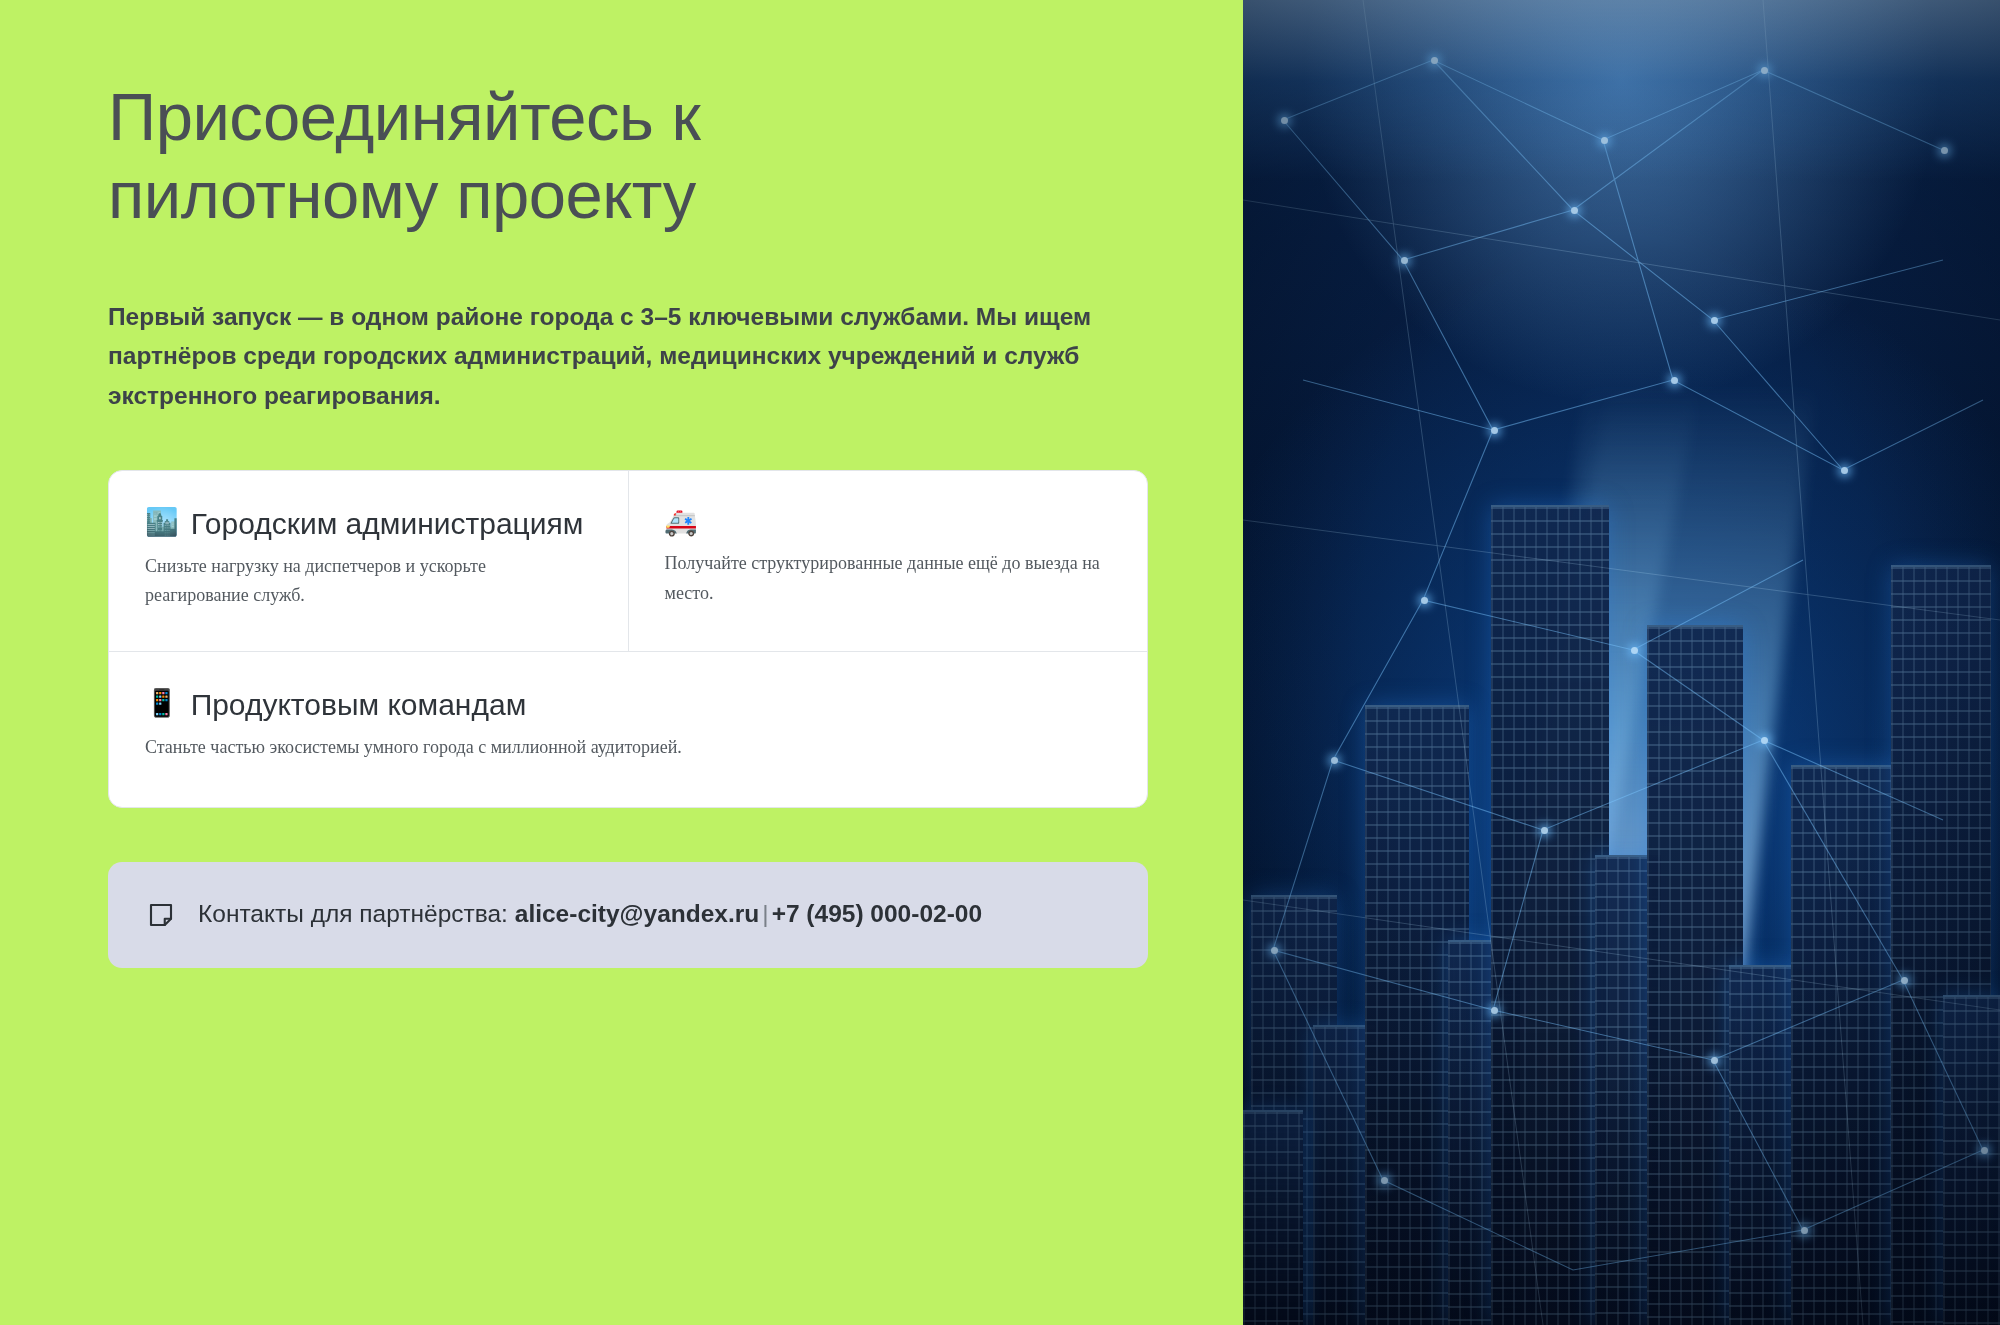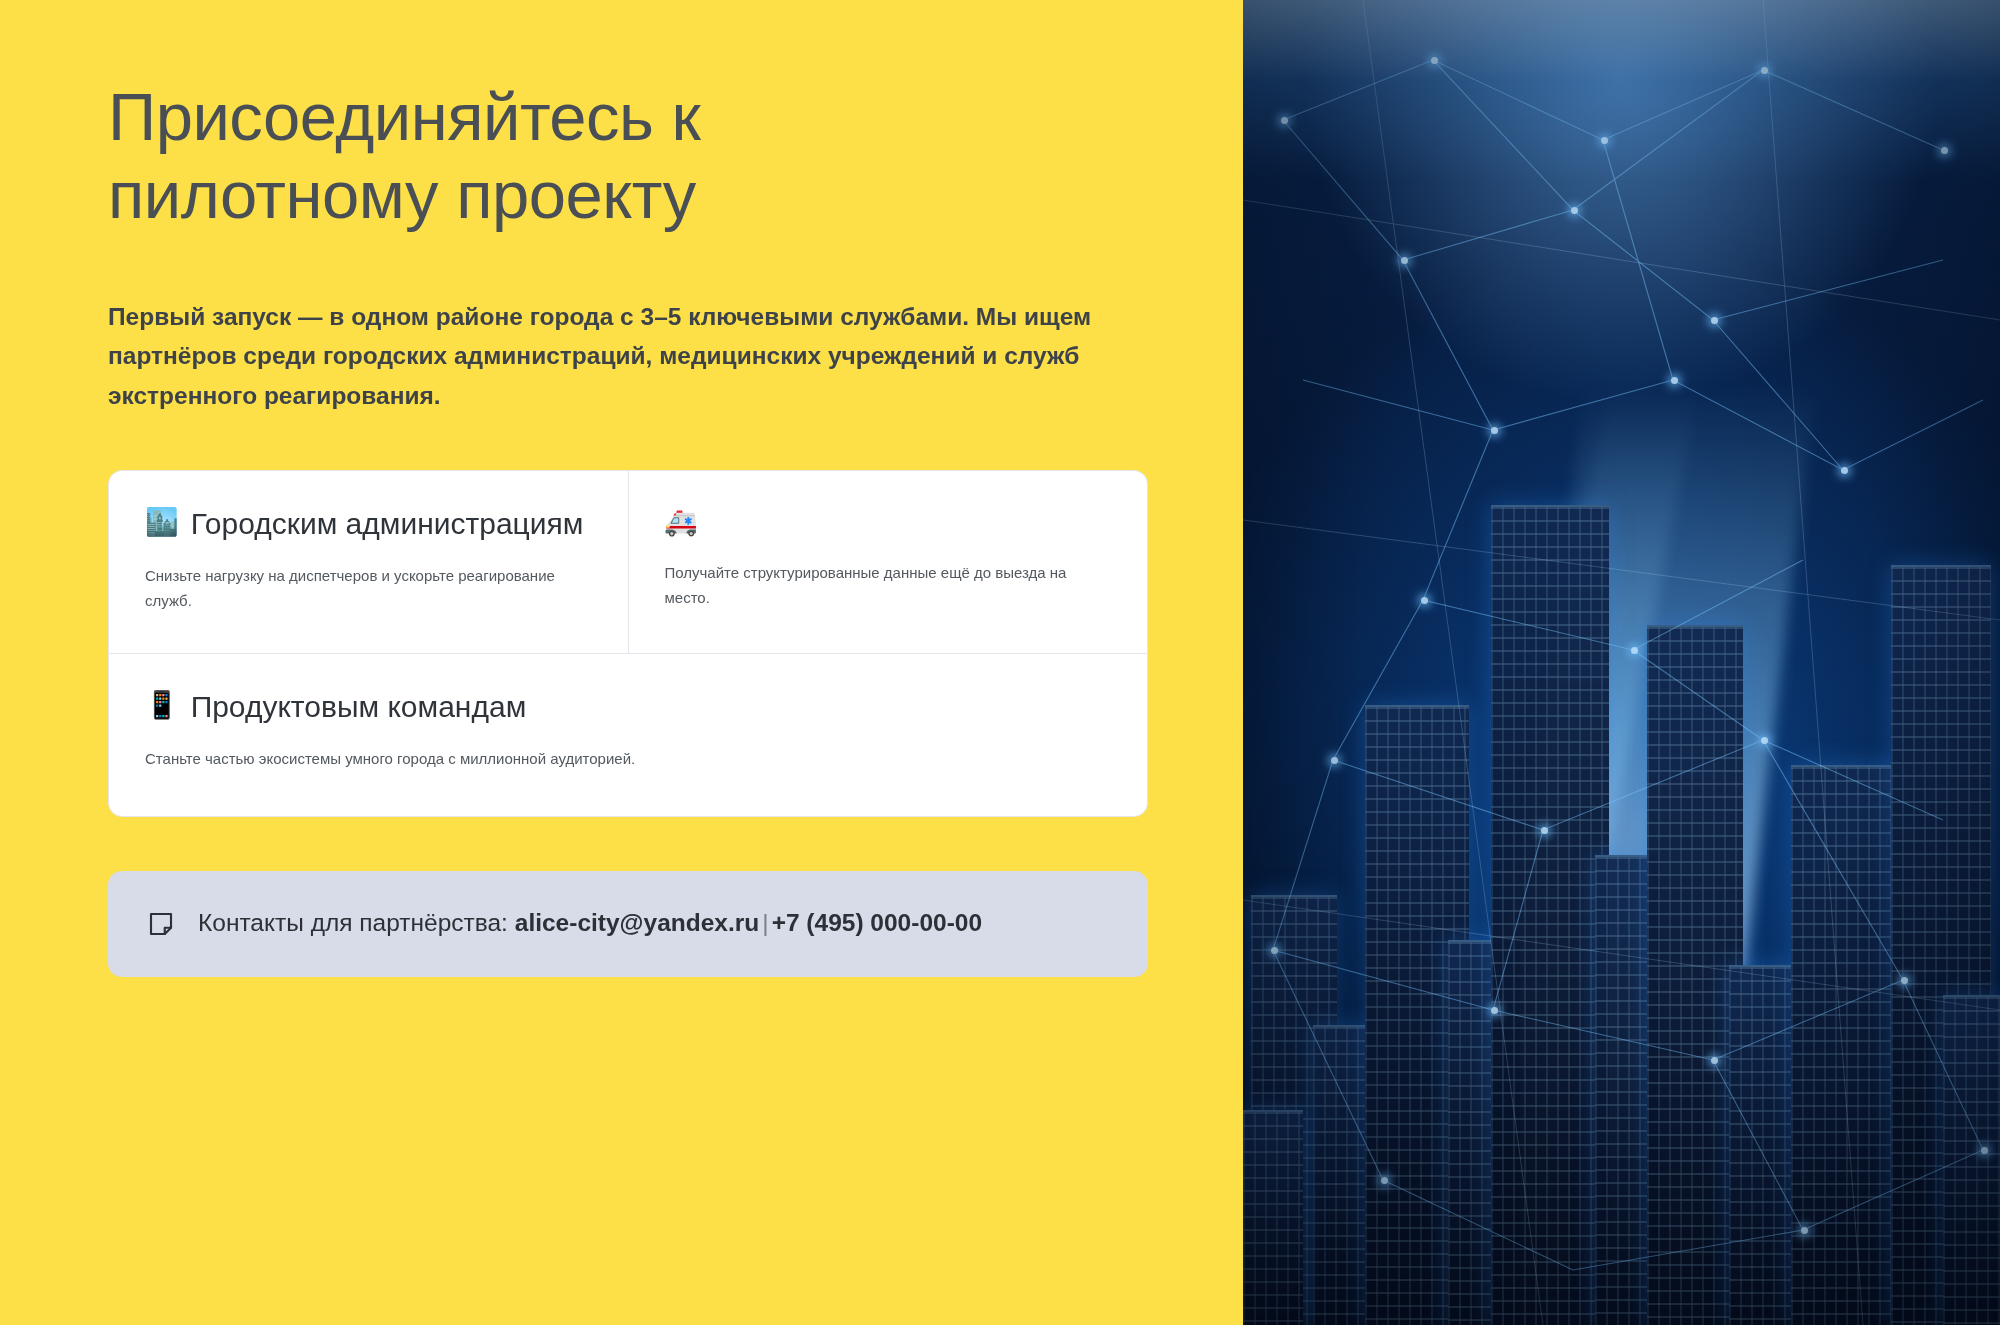--- a/index.html
+++ b/index.html
@@ -10,21 +10,21 @@
     overflow: hidden;
     background: #ffffff;
     font-family: "Liberation Sans", sans-serif;
   }
 
   .slide {
     position: relative;
     width: 2000px;
     height: 1325px;
     display: flex;
-    background: #fde047;
+    background: #bef264;
   }
 
   
   .left-pane {
     width: 1243px;
     height: 100%;
     padding: 78px 110px 0 108px;
     display: flex;
     flex-direction: column;
   }
@@ -90,25 +90,26 @@
     gap: 12px;
   }
 
   .cell-title .emoji {
     font-size: 27px;
     line-height: 1.3;
     flex: 0 0 auto;
   }
 
   .cell-body {
-    margin-top: 21px;
-    font-size: 15px;
+    margin-top: 9px;
+    font-size: 18px;
     line-height: 1.66;
     color: #53595f;
     max-width: 470px;
+    font-family: Liberation Serif, serif;
   }
 
   .audience-cell.full .cell-body {
     max-width: 900px;
   }
 
   
   .contact-bar {
     margin-top: 54px;
     width: 1040px;
@@ -279,21 +280,21 @@
 
     <div class="contact-bar">
       <span class="contact-icon">
         <svg width="30" height="30" viewBox="0 0 24 24" fill="none" stroke="#2c3137" stroke-width="1.7" stroke-linecap="round" stroke-linejoin="round">
           <path d="M4 4h16v11l-5 5H4z"></path>
           <path d="M20 15h-5v5"></path>
         </svg>
       </span>
       <div class="contact-text">
         <span>Контакты для партнёрства:</span>
-        <b>alice-city@yandex.ru</b><span class="sep">|</span><b>+7 (495) 000-00-00</b>
+        <b>alice-city@yandex.ru</b><span class="sep">|</span><b>+7 (495) 000-02-00</b>
       </div>
     </div>
 
   </div>
 
   <div class="right-pane">
     <div class="seam"></div>
     <div class="city">
       <div class="horizon"></div>
       <div class="road"></div>

